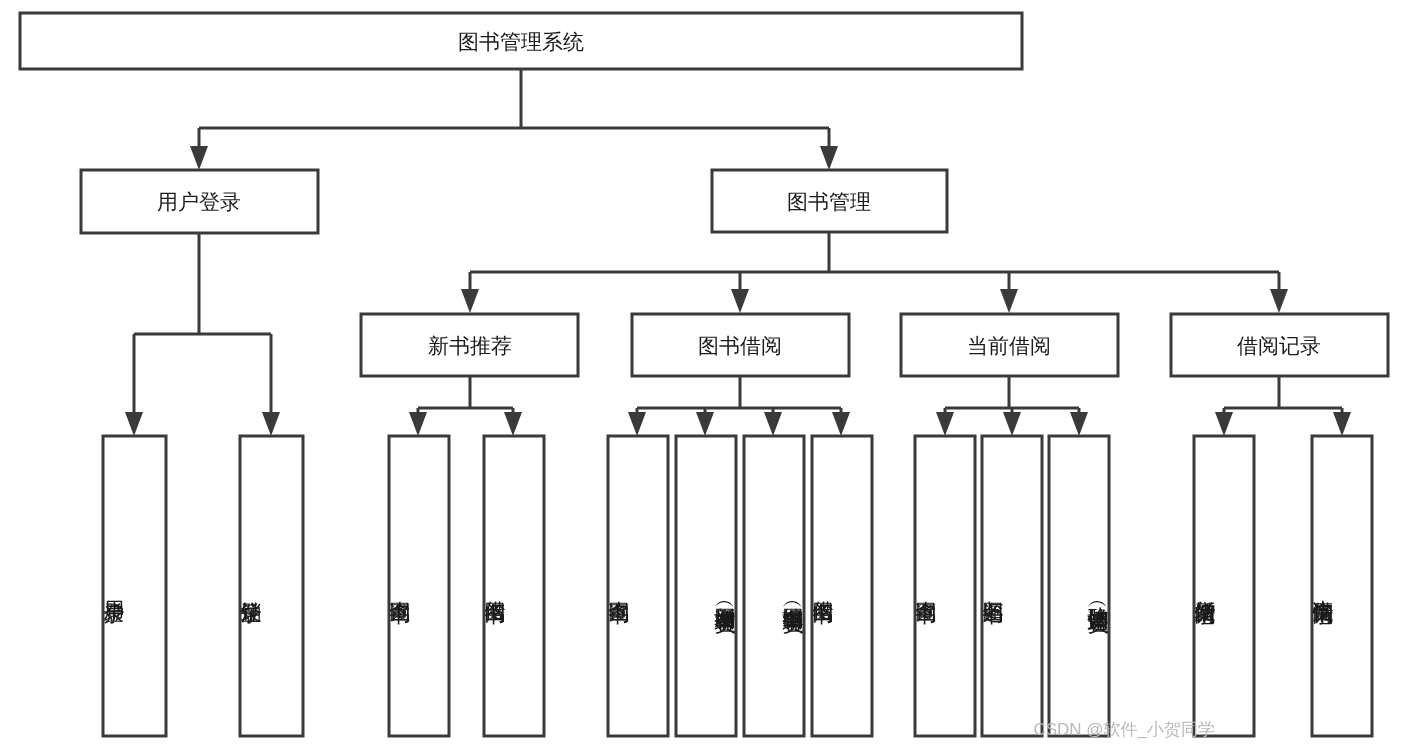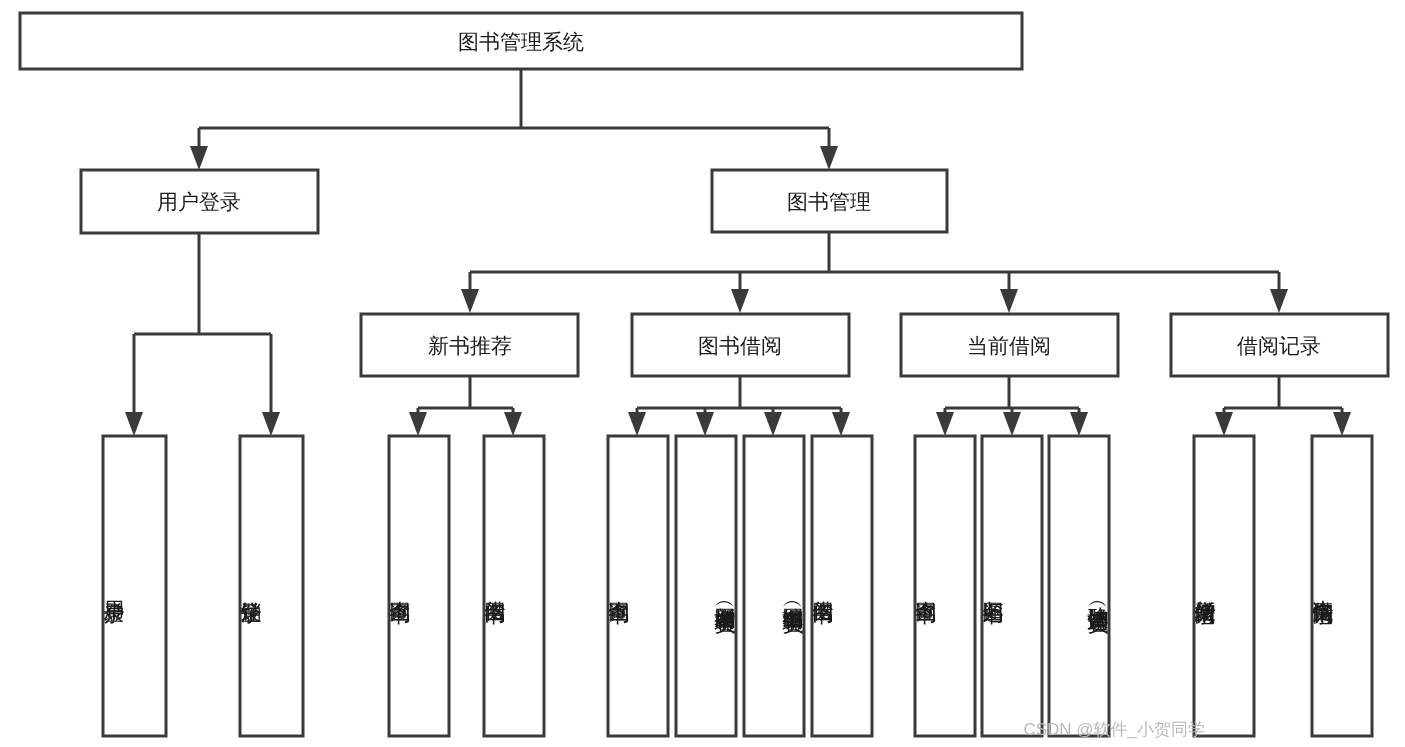--- a/index.html
+++ b/index.html
@@ -10,21 +10,21 @@
   .node-box{fill:#ffffff;stroke:#3a3a3a;stroke-width:3;}
   .edge{stroke:#3a3a3a;stroke-width:3;fill:none;}
   .arrowhead{fill:#3a3a3a;stroke:none;}
   .lbl-h{font-size:21px;fill:#1a1a1a;text-anchor:middle;
          font-family:"Liberation Sans","DejaVu Sans",sans-serif;}
   .leaf-label{position:absolute;writing-mode:vertical-rl;text-orientation:upright;
               font-size:21px;line-height:1.05;color:#1a1a1a;letter-spacing:1px;
               font-family:"Liberation Sans","DejaVu Sans",sans-serif;
               display:flex;align-items:flex-start;justify-content:center;
               white-space:nowrap;pointer-events:none;}
-  .watermark{position:absolute;right:24px;bottom:6px;font-size:17px;color:#b9b9b9;
+  .watermark{position:absolute;right:14px;bottom:6px;font-size:17px;color:#b9b9b9;
              font-family:"Liberation Sans","DejaVu Sans",sans-serif;white-space:nowrap;}
 </style>
 </head>
 <body>
 
 <div id="diagram">
 
   <svg width="1405" height="747">
 
     <g>

